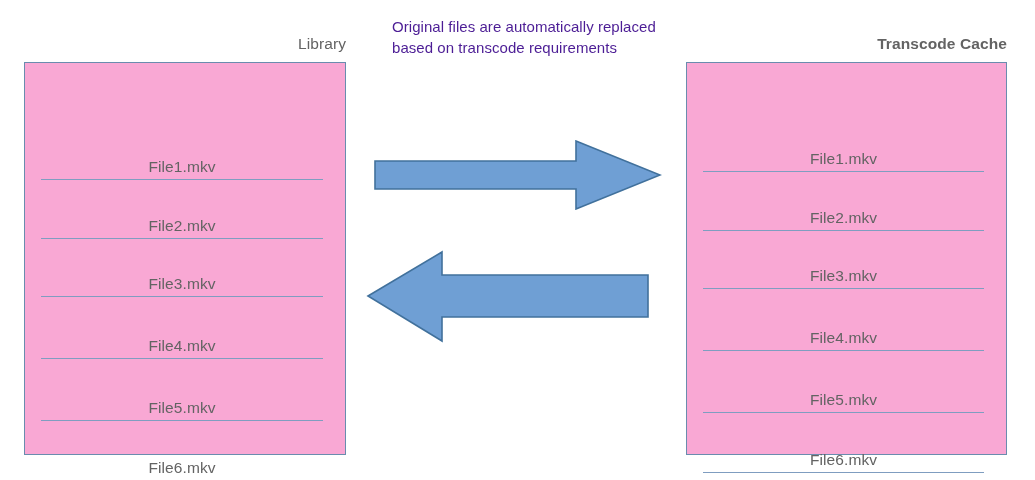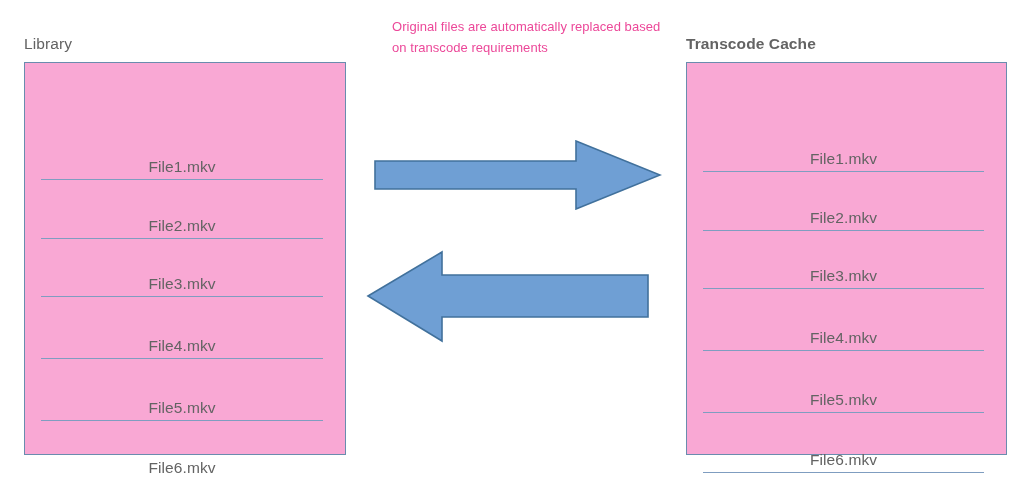--- a/index.html
+++ b/index.html
@@ -37,21 +37,21 @@
     top: 62px;
     width: 321px;
     height: 393px;
   }
 
   .panel-title {
     position: absolute;
     font-size: 15.5px;
     color: #636363;
     white-space: nowrap;
-    text-align: left;
+    text-align: right;
     letter-spacing: 0.1px;
   }
   #library-title {
     left: 24px;
     top: 35px;
     width: 322px;
   }
   #cache-title {
     left: 686px;
     top: 35px;
@@ -83,23 +83,23 @@
     left: 16px;
     width: 281px;
   }
 
   
   #caption {
     position: absolute;
     left: 392px;
     top: 17px;
     width: 275px;
-    font-size: 13px;
+    font-size: 15px;
     line-height: 20.5px;
-    color: #ec4899;
+    color: #4c1d95;
     letter-spacing: 0.05px;
   }
 
   
   .arrow-svg {
     position: absolute;
     display: block;
   }
   #arrow-right-to-cache {
     left: 374px;

